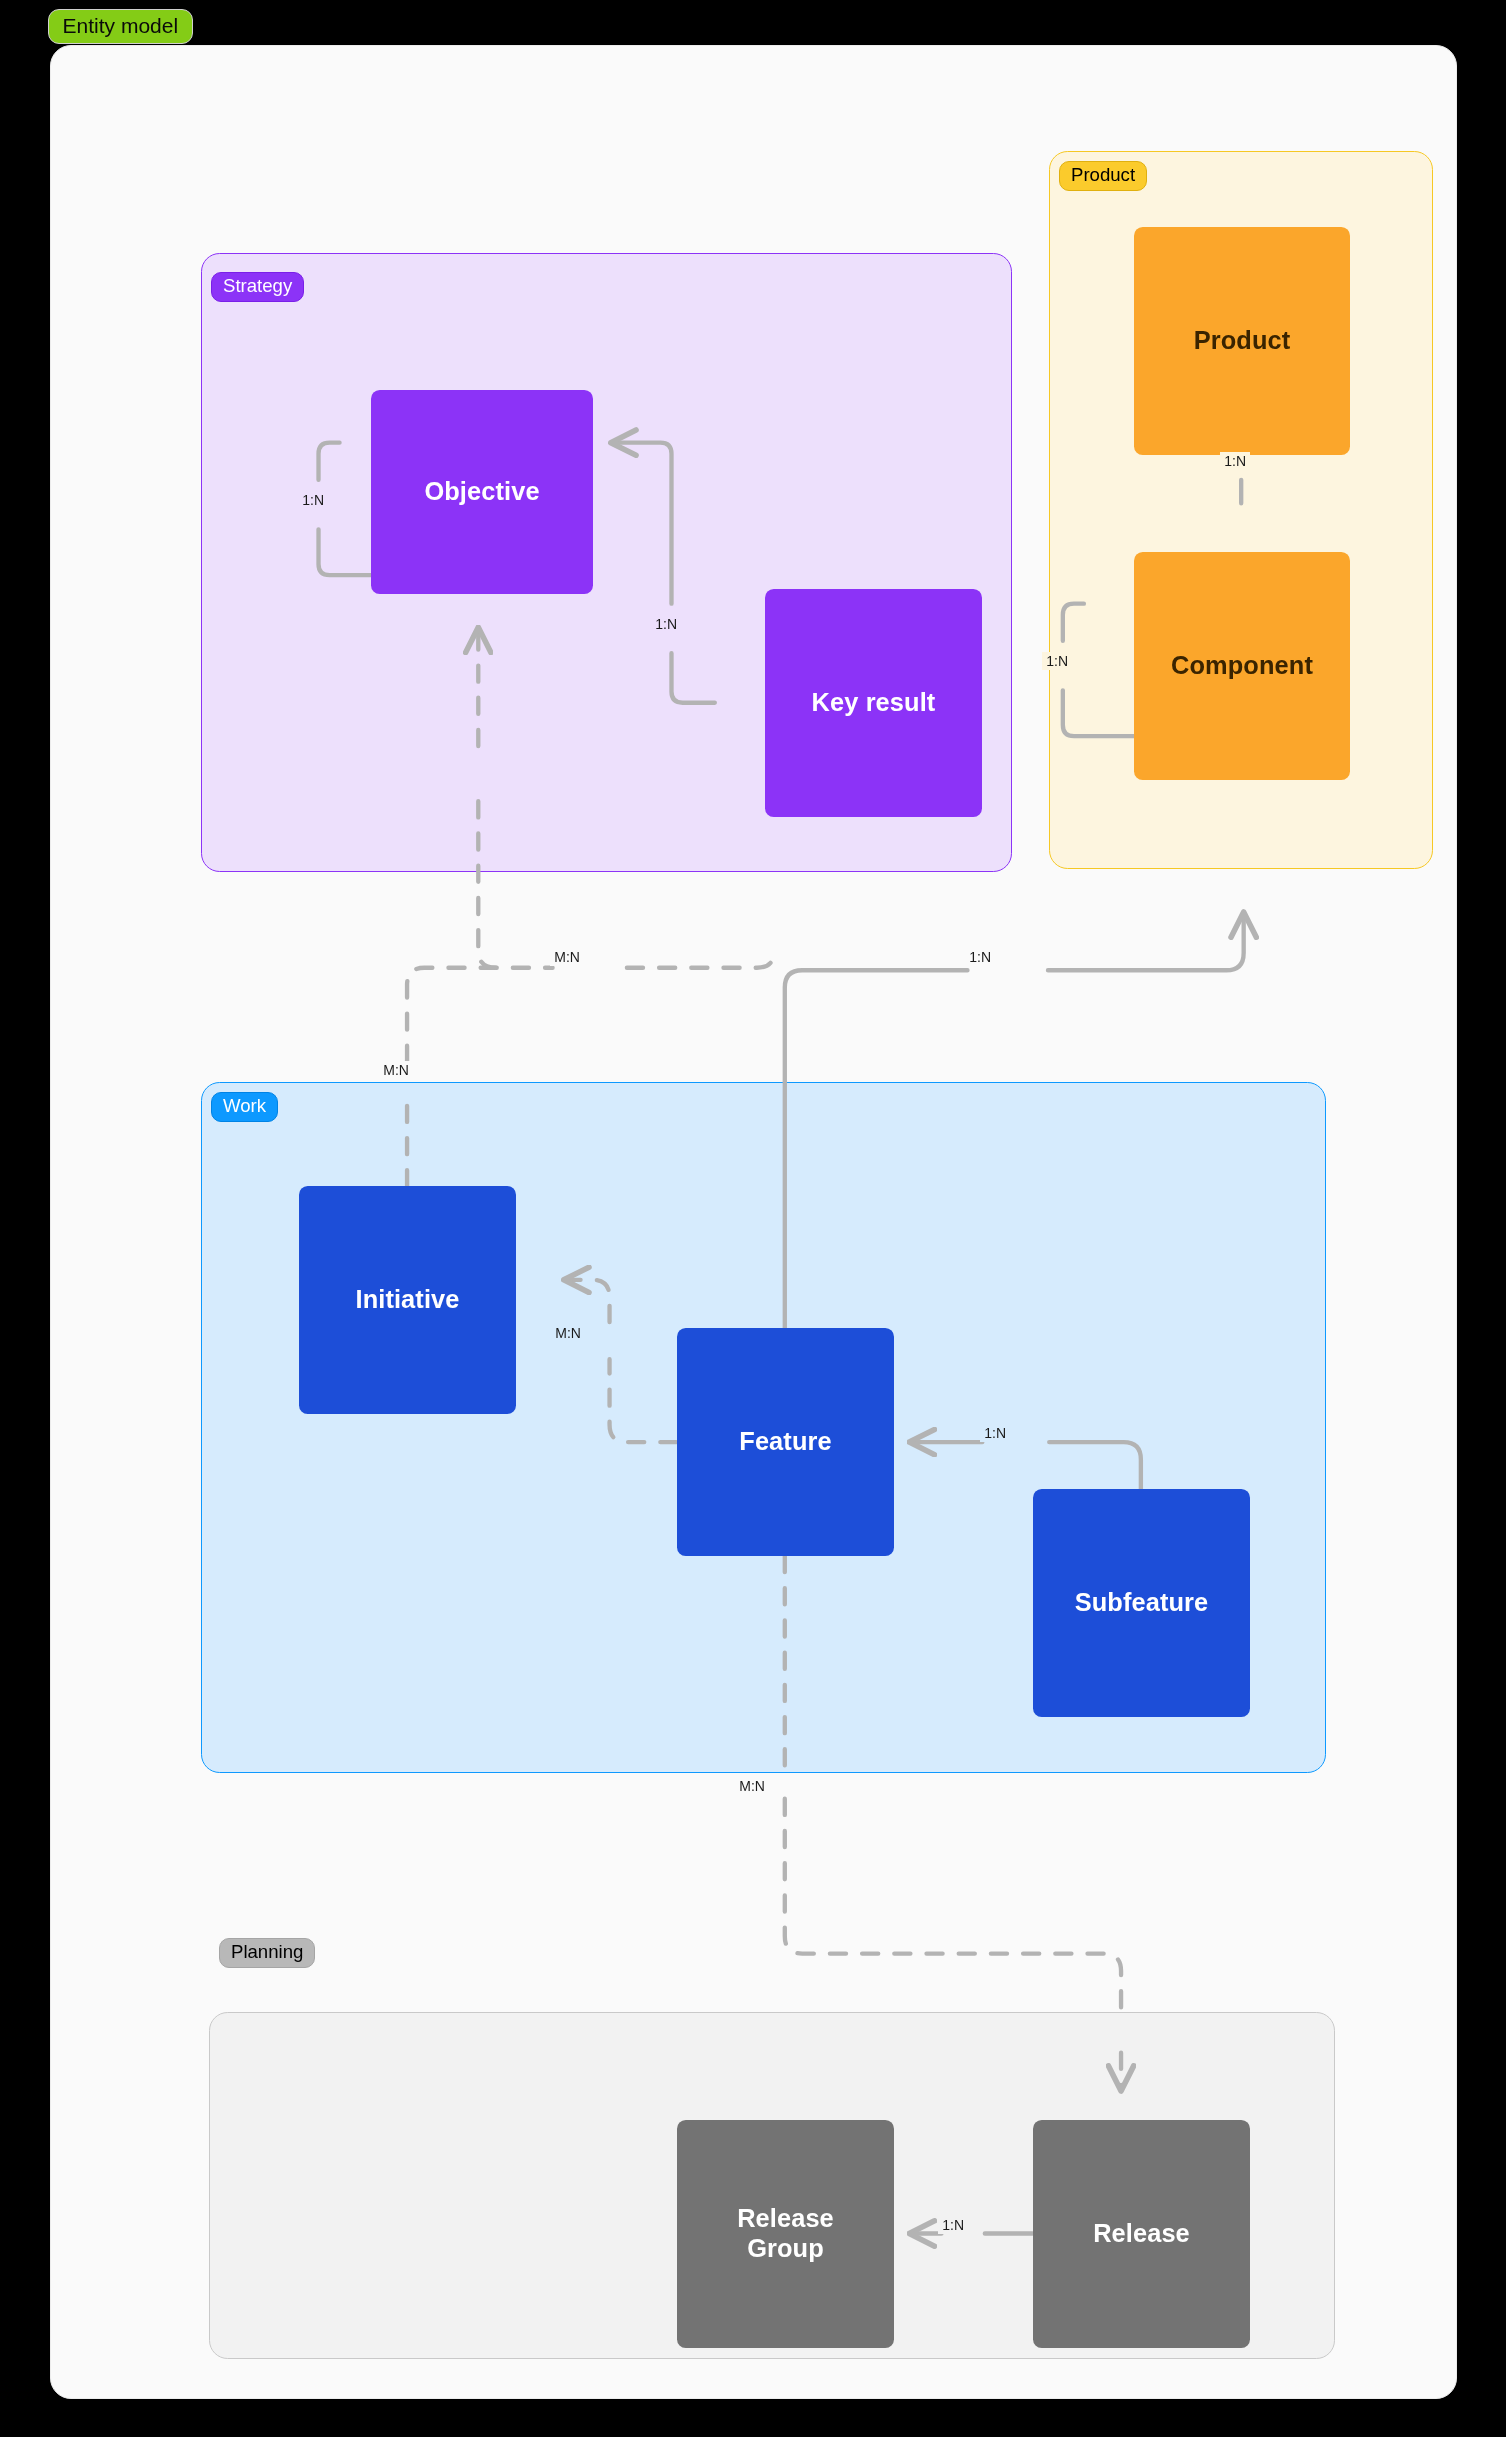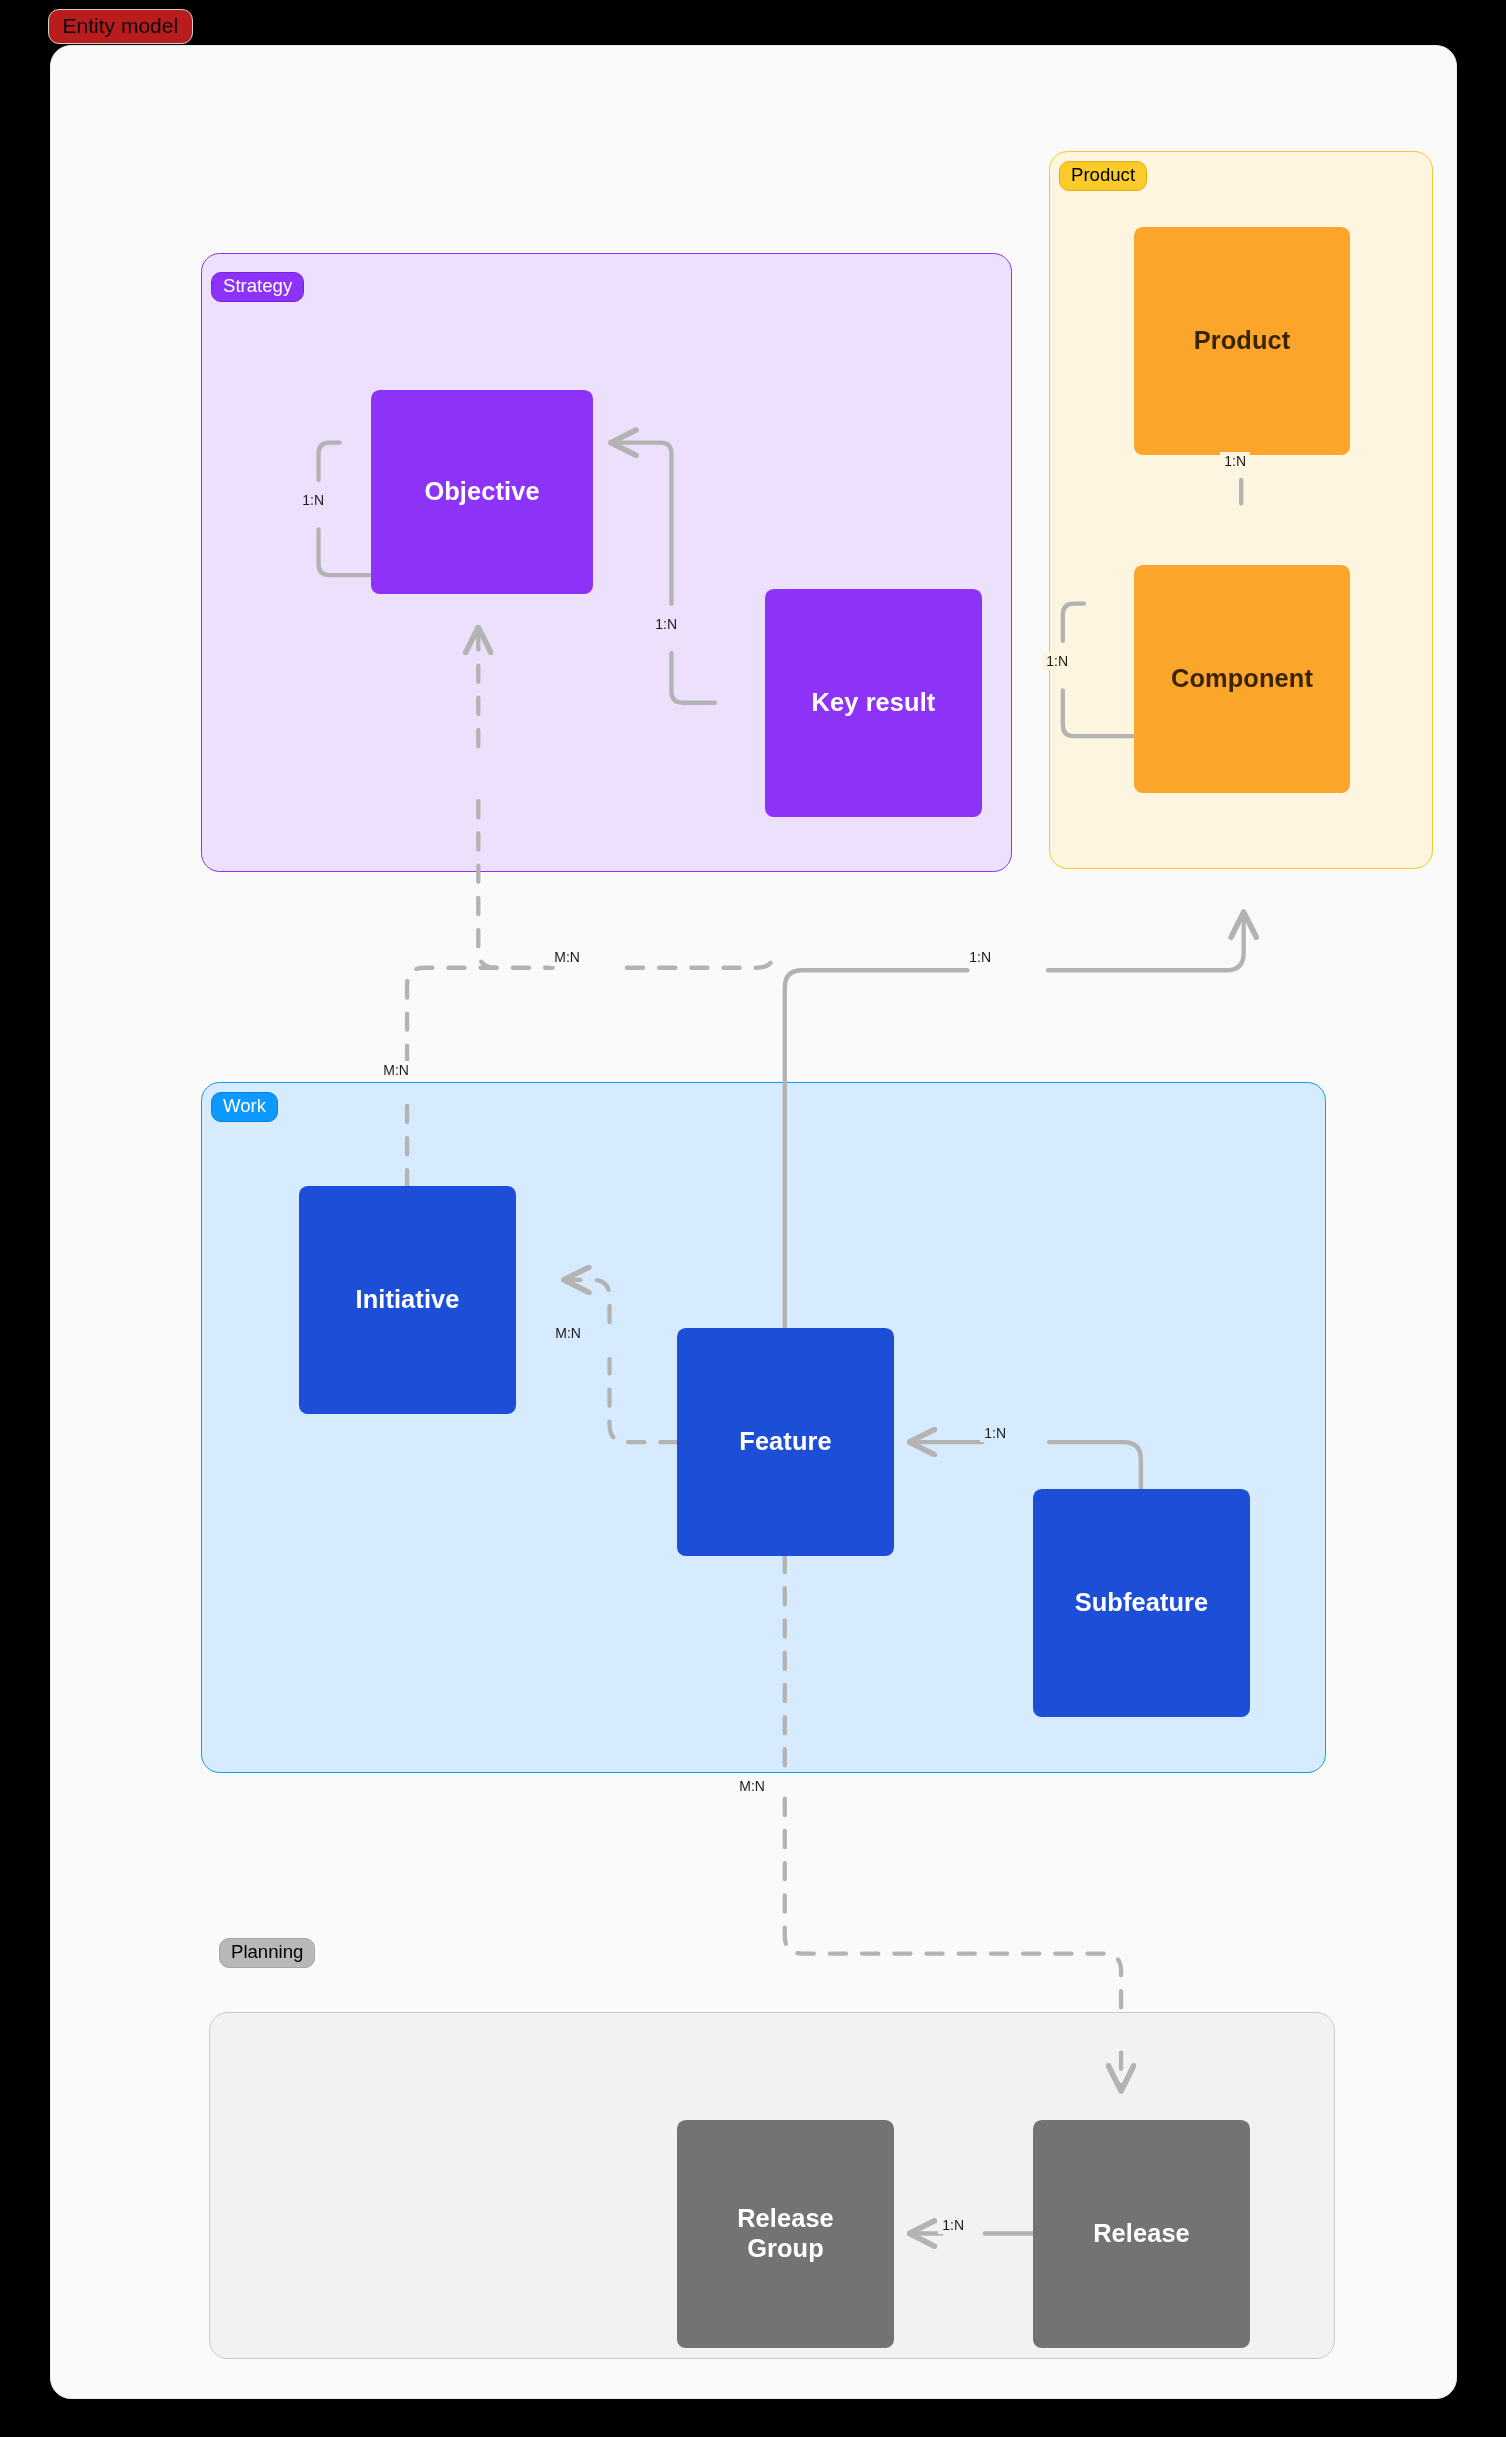--- a/index.html
+++ b/index.html
@@ -21,21 +21,21 @@
     height: 2438px;
     overflow: hidden;
   }
 
   
   .title-badge {
     position: absolute;
     left: 48px;
     top: 8.7px;
     padding: 5.6px 13.6px 6.8px 13.6px;
-    background: #b91c1c;
+    background: #84cc16;
     border: 1.2px solid #D0D0D0;
     border-radius: 11px;
     font-size: 21px;
     line-height: 1;
     color: #0A0A0A;
     white-space: nowrap;
     z-index: 40;
   }
 
   
@@ -135,21 +135,21 @@
     padding: 2.5px;
   }
   .node.strategy { background: #8C33F7; color: #FFFFFF; }
   .node.product  { background: #FBA62B; color: #3A2400; }
   .node.work     { background: #1d4ed8; color: #FFFFFF; }
   .node.planning { background: #737373; color: #FFFFFF; }
 
   #node-objective   { left: 320px;  top: 344px;  width: 222px; height: 204px; }
   #node-key-result  { left: 714px; top: 543px;  width: 217px; height: 228px; }
   #node-product     { left: 1083px; top: 181px;  width: 216px; height: 228px; }
-  #node-component   { left: 1083px; top: 519px;  width: 216px; height: 228px; }
+  #node-component   { left: 1083px; top: 506px;  width: 216px; height: 228px; }
   #node-initiative  { left: 248px;  top: 1140px; width: 217px; height: 228px; }
   #node-feature     { left: 626px; top: 1282px; width: 217px; height: 228px; }
   #node-subfeature  { left: 982px; top: 1443px; width: 217px; height: 228px; }
   #node-release-group { left: 626px; top: 2074px; width: 217px; height: 228px; }
   #node-release       { left: 982px; top: 2074px; width: 217px; height: 228px; }
 
   
   .edge-layer {
     position: absolute;
     left: 0; top: 0;

